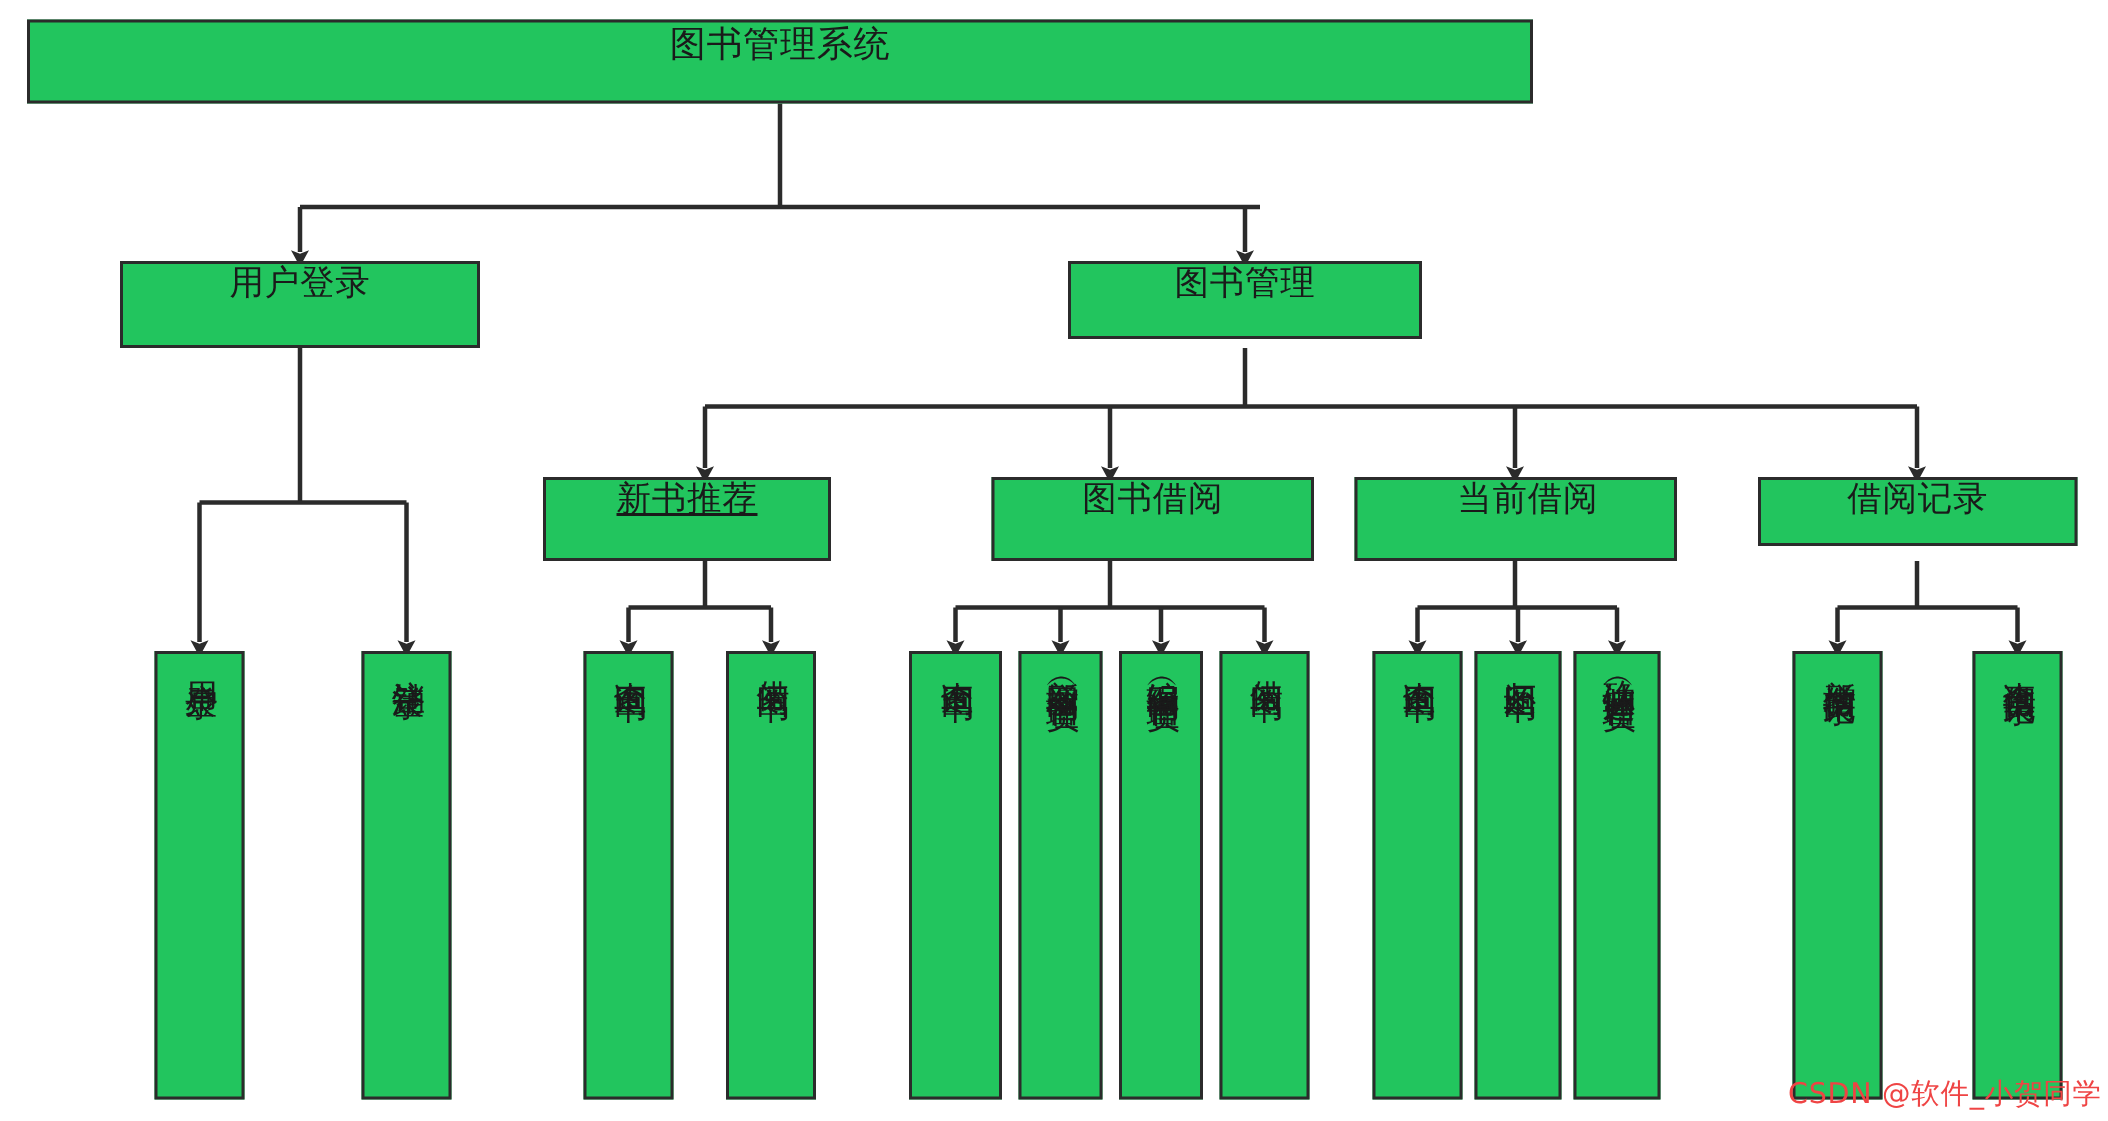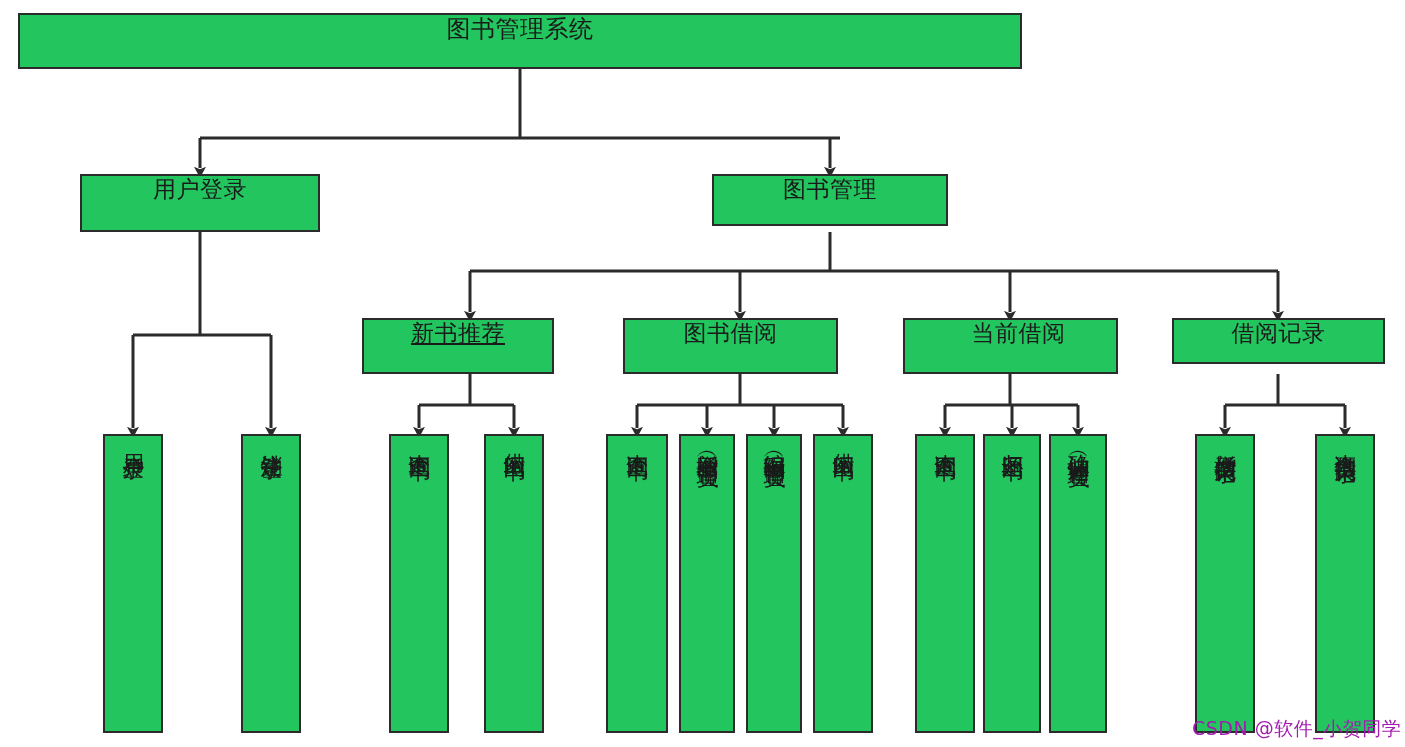--- a/index.html
+++ b/index.html
@@ -58,21 +58,21 @@
     writing-mode: vertical-rl;
     text-orientation: upright;
     font-size: 22px;
     line-height: 1.22;
     letter-spacing: 2px;
     white-space: nowrap;
   }
   .watermark {
     position: absolute;
     font-size: 19px;
-    color: #a21caf;
+    color: #ef4444;
     white-space: nowrap;
     letter-spacing: 0.5px;
     font-family: "DejaVu Sans", "Liberation Sans", sans-serif;
   }
 </style>
 </head>
 <body>
 
 <div id="diagram-root" style="width: 1405px; height: 747px; background: rgb(255, 255, 255);">
 
@@ -133,21 +133,21 @@
   <div class="node horiz" style="left: 80px; top: 174px; width: 240px; height: 58px;">
     <span class="node-label">用户登录</span>
   </div>
   <div class="node horiz" style="left: 712px; top: 174px; width: 236px; height: 52px;">
     <span class="node-label">图书管理</span>
   </div>
 
   <div class="node horiz" style="left: 362px; top: 318px; width: 192px; height: 56px; text-decoration: underline;">
     <span class="node-label">新书推荐</span>
   </div>
-  <div class="node horiz" style="left: 623px; top: 318px; width: 215px; height: 56px;">
+  <div class="node horiz" style="left: 661px; top: 318px; width: 215px; height: 56px;">
     <span class="node-label">图书借阅</span>
   </div>
   <div class="node horiz" style="left: 903px; top: 318px; width: 215px; height: 56px; padding-left: 16px;">
     <span class="node-label">当前借阅</span>
   </div>
   <div class="node horiz" style="left: 1172px; top: 318px; width: 213px; height: 46px;">
     <span class="node-label">借阅记录</span>
   </div>
 
   <div class="node leaf" style="left: 103px; top: 434px; width: 60px; height: 299px;">

